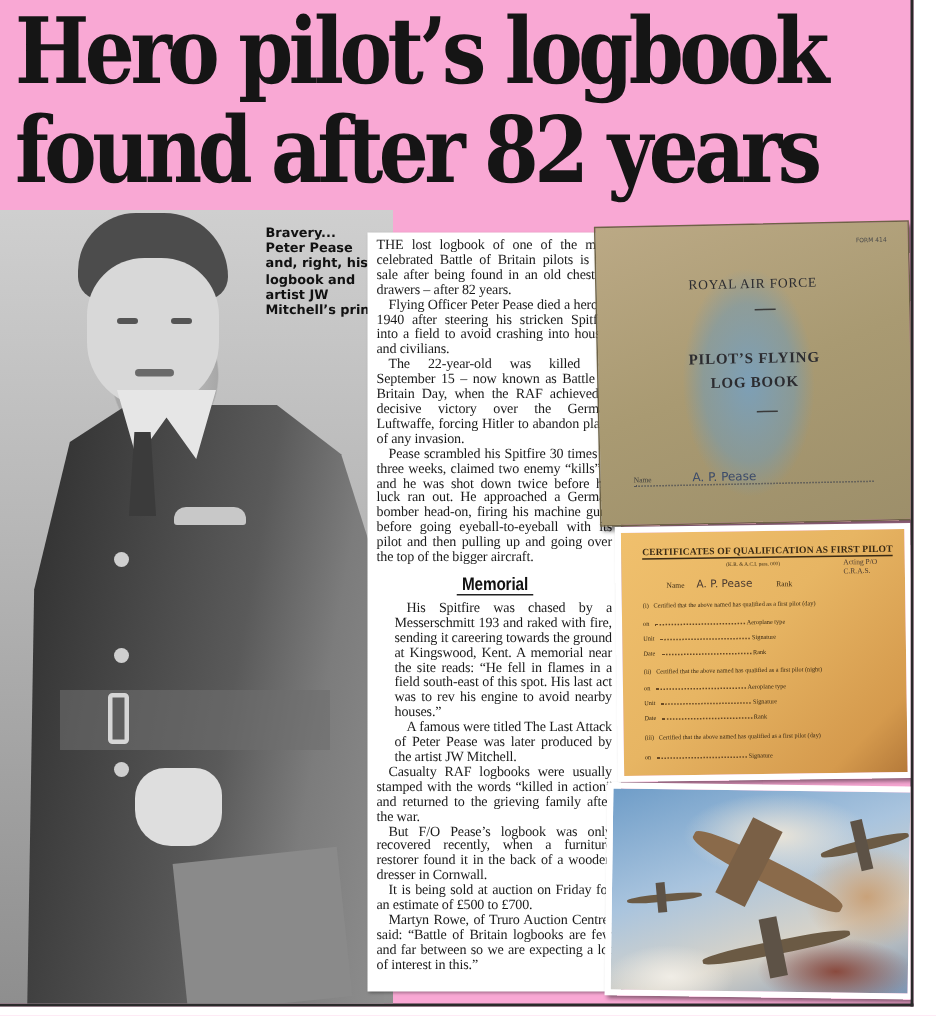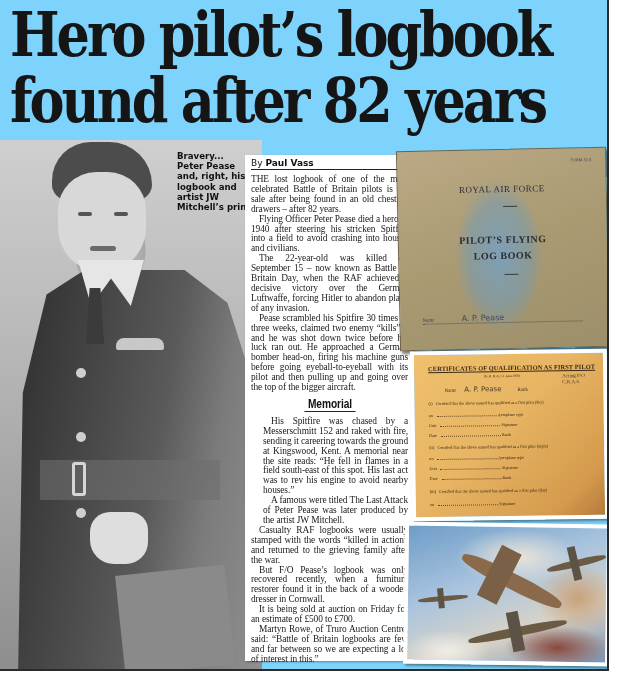--- a/index.html
+++ b/index.html
@@ -1,21 +1,21 @@
 <!DOCTYPE html>
 <html><head>
 <meta charset="utf-8">
 <style>
   * { box-sizing: border-box; margin: 0; padding: 0; }
   html, body { width: 624px; height: 677px; background: #ffffff; overflow: hidden; }
   body { position: relative; font-family: "DejaVu Serif", serif; }
 
   .page {
     position: absolute; left: 0; top: 0; width: 609px; height: 671px;
-    background: #7dd3fc;
+    background: #f9a8d4;
     border-right: 2px solid #2a2a2a;
     border-bottom: 2px solid #2a2a2a;
     overflow: hidden;
   }
   .headline {
     position: absolute; left: 10px; top: 2px; width: 598px;
     font-family: "DejaVu Serif", serif; font-weight: bold;
     color: #151515; letter-spacing: -3.5px;
     font-size: 61px; line-height: 66px;
     transform: scaleX(0.86); transform-origin: left top;
@@ -170,32 +170,28 @@
     <div class="button" style="left:76px;top:292px;"></div>
     <div class="button" style="left:76px;top:368px;"></div>
     <div class="buckle"></div>
     <div class="hand"></div>
     <div class="pocket"></div>
   </div>
 
   <div class="caption" data-bind="caption">Bravery... Peter Pease and, right, his logbook and artist JW Mitchell’s print</div>
 
   <div class="article">
-    <div class="byline">
-      <span data-bind="byline.prefix">By</span>
-      <b data-bind="byline.author">Paul Vass</b>
-    </div>
     <div class="body-text">
       <p class="first" data-bind="article.paragraphs_top.0">THE lost logbook of one of the most celebrated Battle of Britain pilots is for sale after being found in an old chest of drawers – after 82 years.</p>
       <p data-bind="article.paragraphs_top.1">Flying Officer Peter Pease died a hero in 1940 after steering his stricken Spitfire into a field to avoid crashing into houses and civilians.</p>
       <p data-bind="article.paragraphs_top.2">The 22-year-old was killed on September 15 – now known as Battle of Britain Day, when the RAF achieved a decisive victory over the German Luftwaffe, forcing Hitler to abandon plans of any invasion.</p>
       <p data-bind="article.paragraphs_top.3">Pease scrambled his Spitfire 30 times in three weeks, claimed two enemy “kills” – and he was shot down twice before his luck ran out. He approached a German bomber head-on, firing his machine guns before going eyeball-to-eyeball with its pilot and then pulling up and going over the top of the bigger aircraft.</p>
       <div class="subhead" data-bind="article.subhead">Memorial</div>
       <div class="indent-col">
-        <p data-bind="article.paragraphs_memorial.0">His Spitfire was chased by a Messerschmitt 152 and raked with fire, sending it careering towards the ground at Kingswood, Kent. A memorial near the site reads: “He fell in flames in a field south-east of this spot. His last act was to rev his engine to avoid nearby houses.”</p>
+        <p data-bind="article.paragraphs_memorial.0">His Spitfire was chased by a Messerschmitt 193 and raked with fire, sending it careering towards the ground at Kingswood, Kent. A memorial near the site reads: “He fell in flames in a field south-east of this spot. His last act was to rev his engine to avoid nearby houses.”</p>
         <p data-bind="article.paragraphs_memorial.1">A famous were titled The Last Attack of Peter Pease was later produced by the artist JW Mitchell.</p>
       </div>
       <p data-bind="article.paragraphs_bottom.0">Casualty RAF logbooks were usually stamped with the words “killed in action” and returned to the grieving family after the war.</p>
       <p data-bind="article.paragraphs_bottom.1">But F/O Pease’s logbook was only recovered recently, when a furniture restorer found it in the back of a wooden dresser in Cornwall.</p>
       <p data-bind="article.paragraphs_bottom.2">It is being sold at auction on Friday for an estimate of £500 to £700.</p>
       <p data-bind="article.paragraphs_bottom.3">Martyn Rowe, of Truro Auction Centre, said: “Battle of Britain logbooks are few and far between so we are expecting a lot of interest in this.”</p>
     </div>
   </div>
 
   <div class="logbook">

